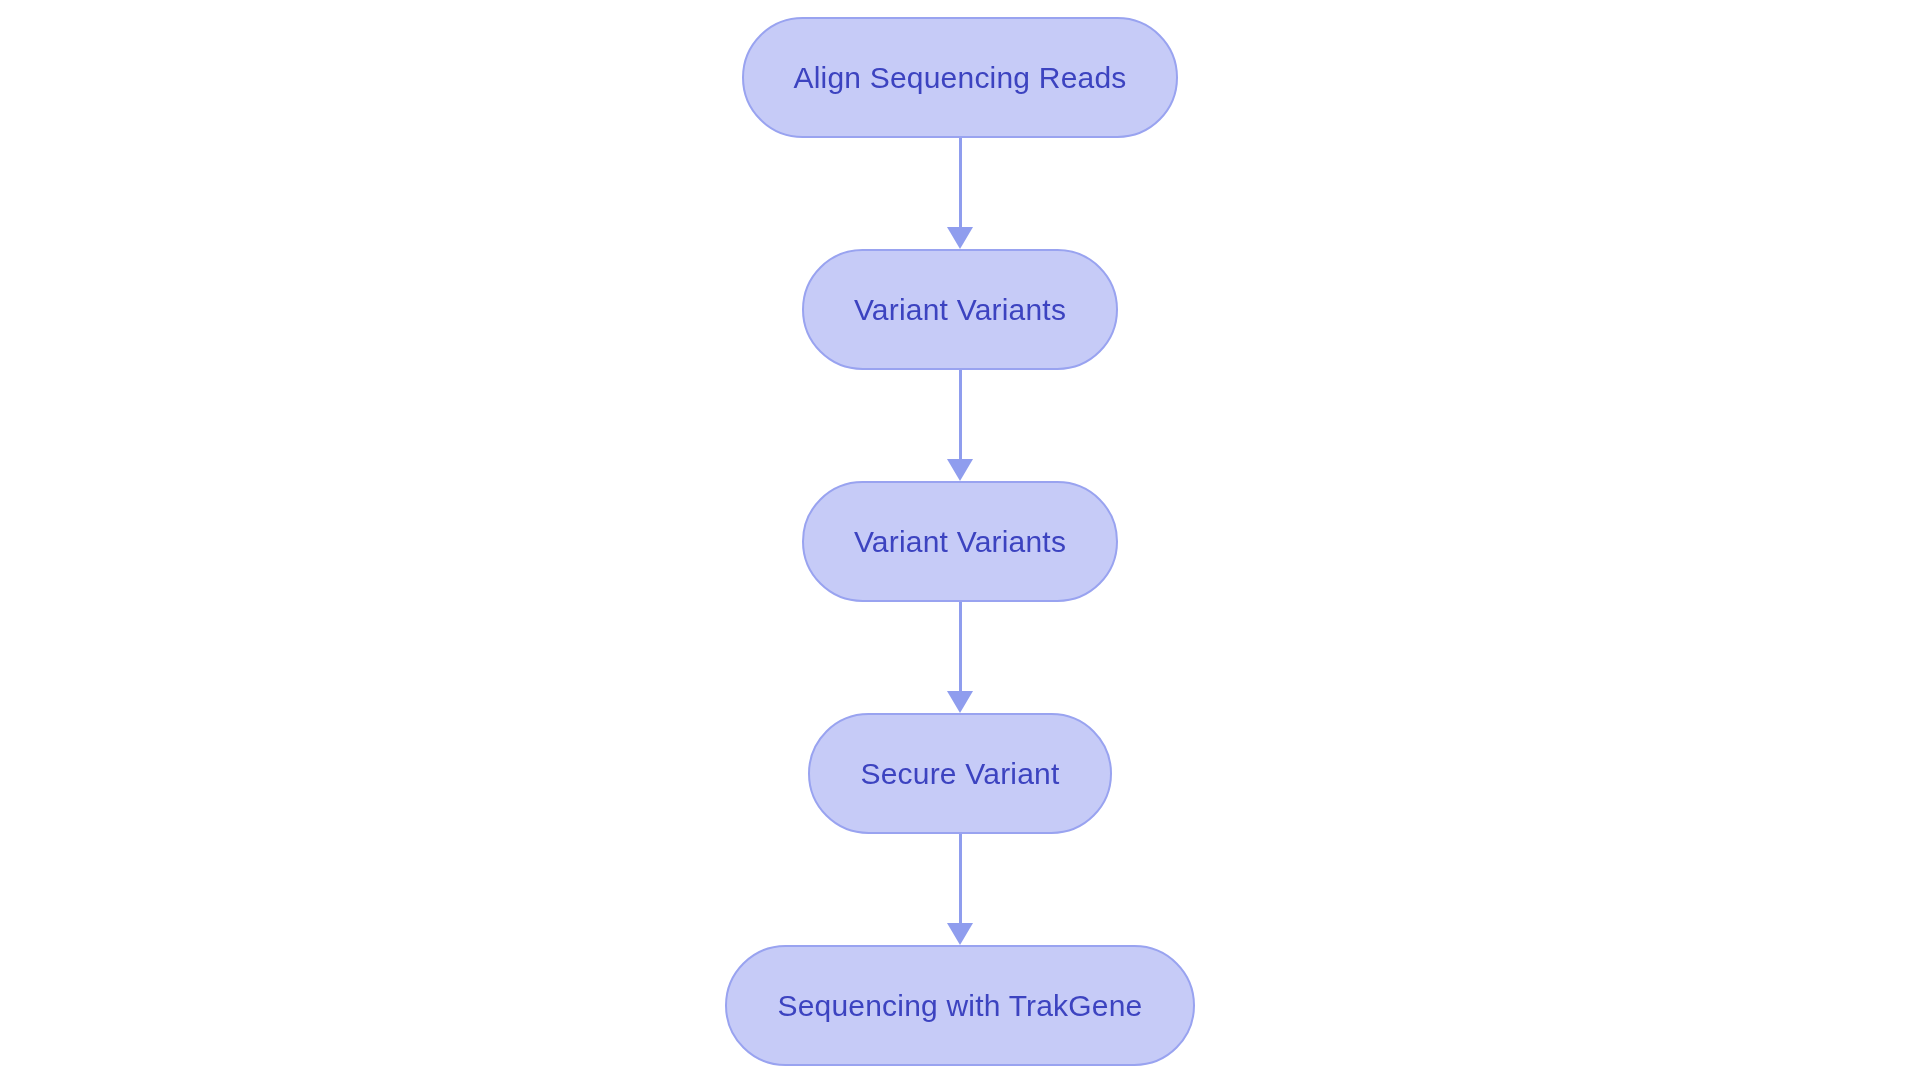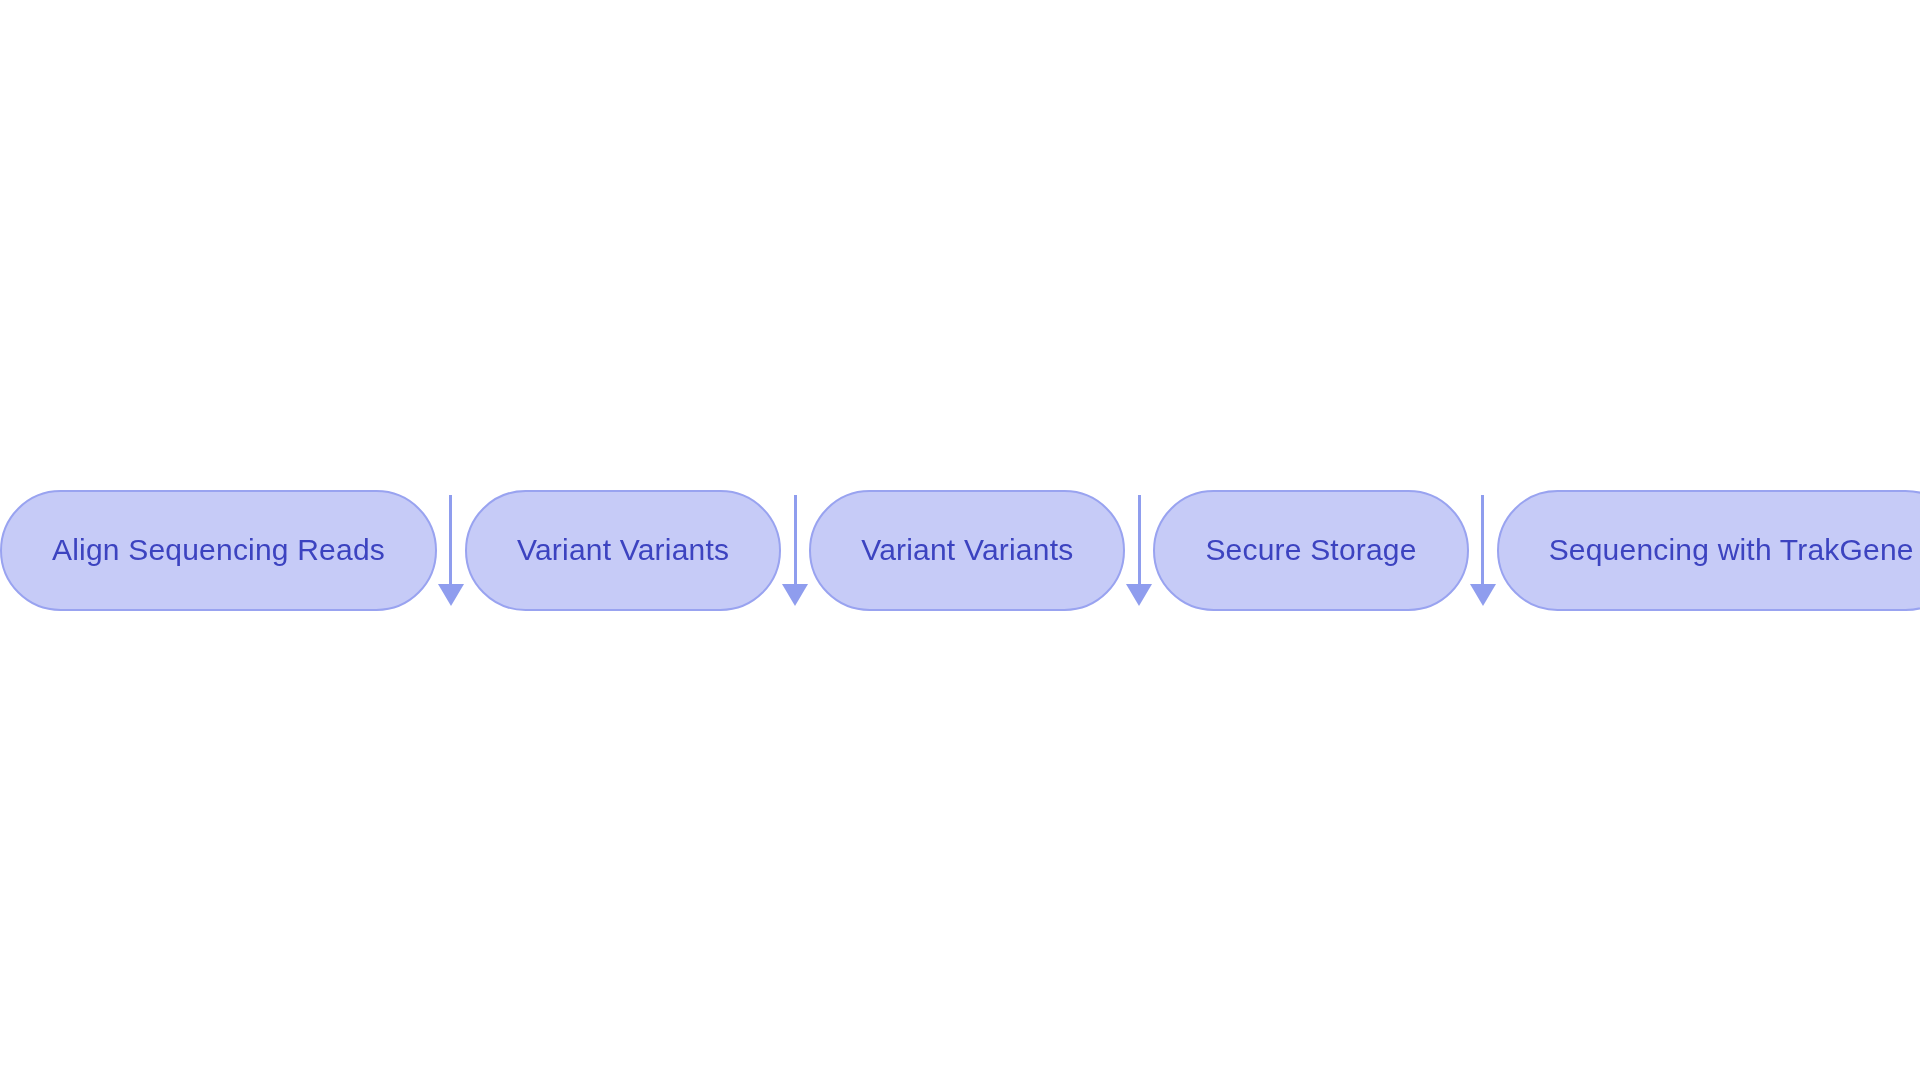--- a/index.html
+++ b/index.html
@@ -11,21 +11,21 @@
     overflow: hidden;
     font-family: "Liberation Sans", "DejaVu Sans", sans-serif;
   }
 
   .canvas {
     position: relative;
     width: 1920px;
     height: 1083px;
     background: #ffffff;
     display: flex;
-    flex-direction: row;
+    flex-direction: column;
     align-items: center;
     padding-top: 17px;
   }
 
   .flow-node {
     height: 121px;
     padding: 0 50px;
     min-width: 280px;
     border-radius: 61px;
     background: #c6cbf7;
@@ -90,21 +90,21 @@
   <div class="flow-node">
     <span>Variant Variants</span>
   </div>
 
   <div class="flow-arrow">
     <div class="line"></div>
     <div class="head"></div>
   </div>
 
   <div class="flow-node">
-    <span>Secure Storage</span>
+    <span>Secure Variant</span>
   </div>
 
   <div class="flow-arrow">
     <div class="line"></div>
     <div class="head"></div>
   </div>
 
   <div class="flow-node">
     <span>Sequencing with TrakGene</span>
   </div>

